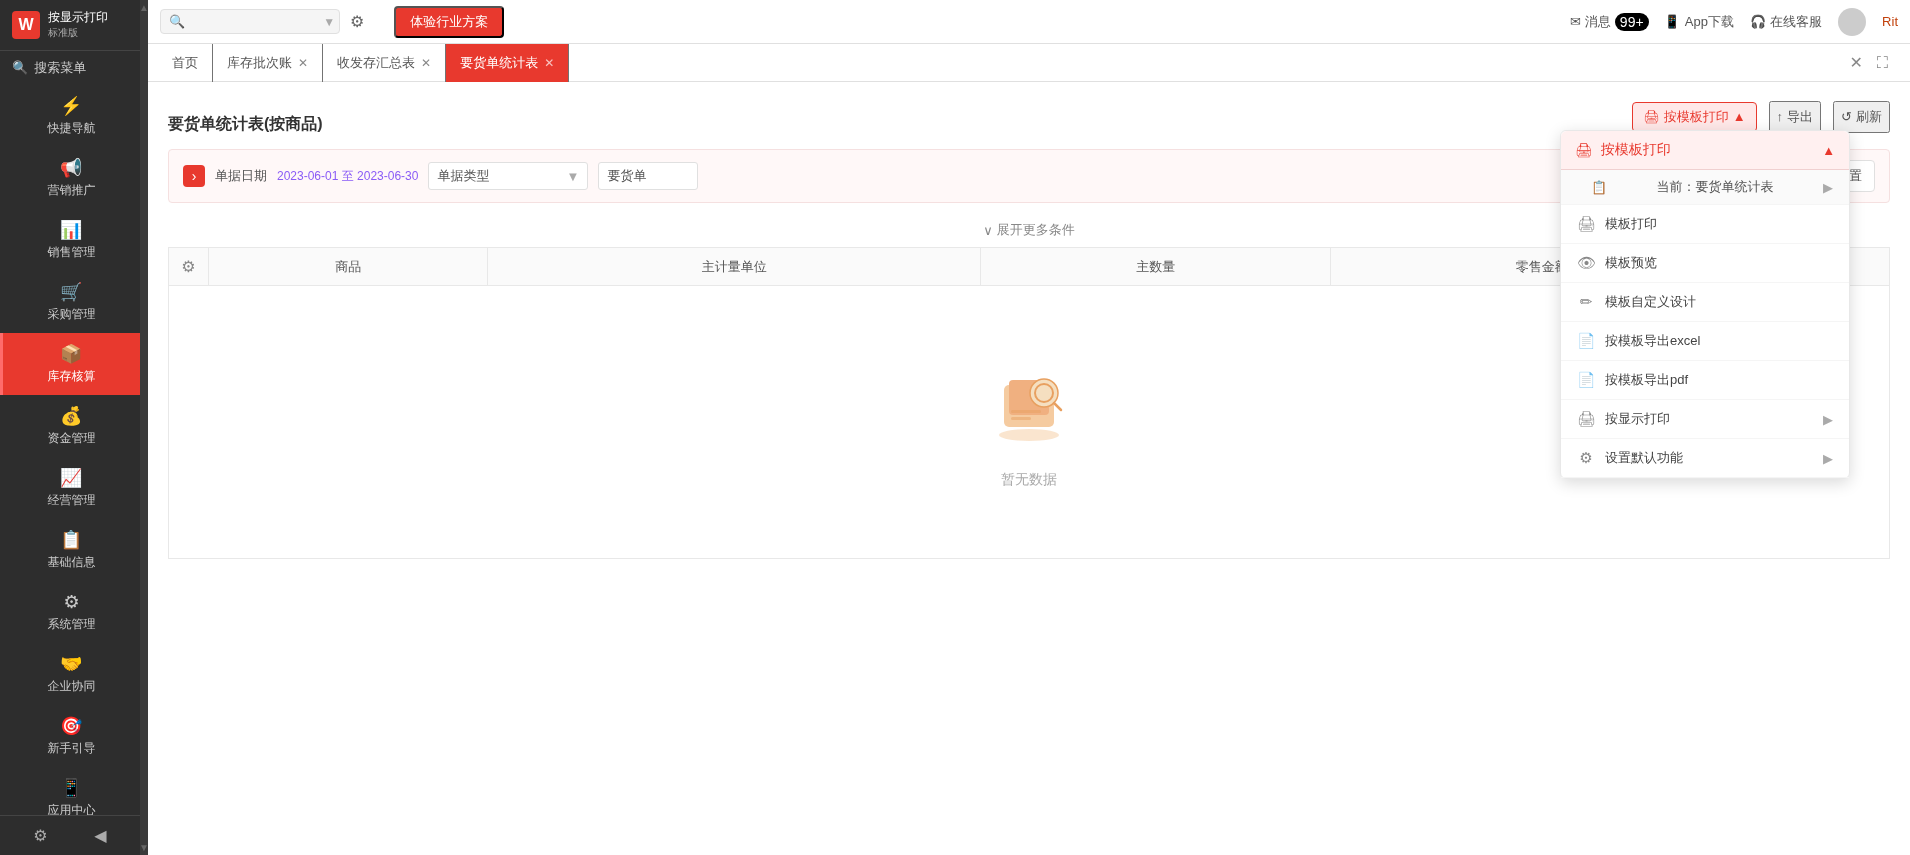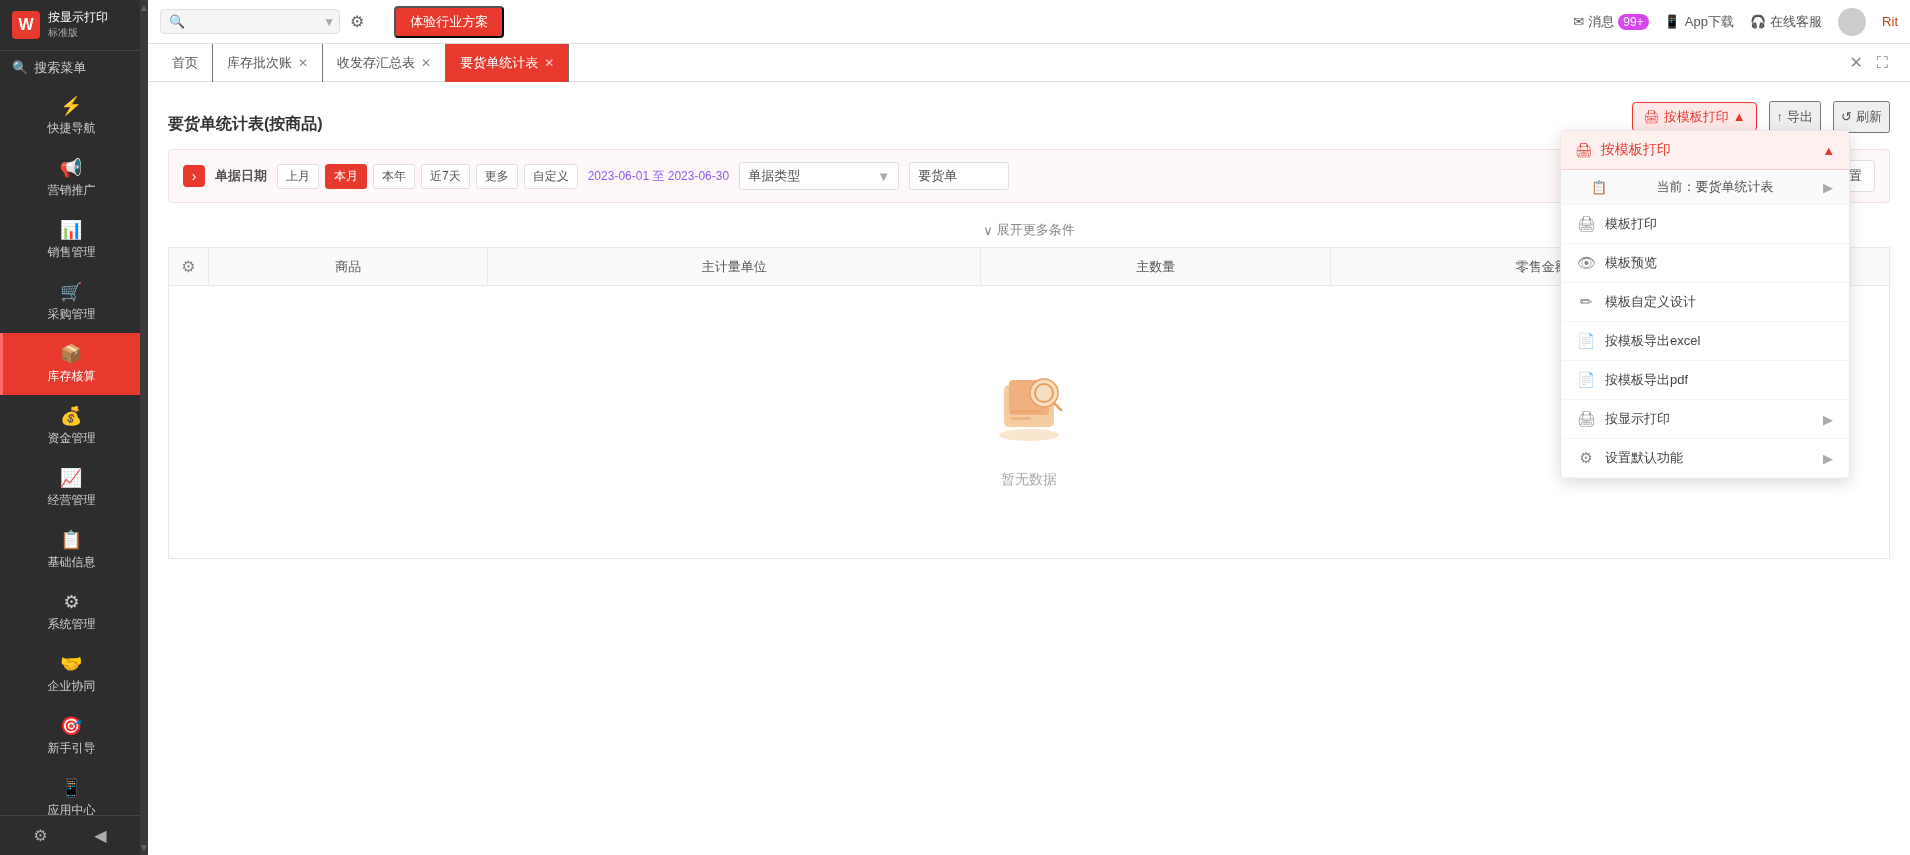--- a/index.html
+++ b/index.html
@@ -127,24 +127,24 @@
       border-radius: 4px;
       font-size: 13px;
       cursor: pointer;
       white-space: nowrap;
       margin-left: 20px;
     }
     .topbar-spacer { flex: 1; }
     .topbar-actions { display: flex; align-items: center; gap: 16px; }
     .topbar-action-item { display: flex; align-items: center; gap: 4px; color: #555; cursor: pointer; font-size: 13px; }
     .badge {
-      background: #d946ef;
+      background: #000000;
       color: white;
       border-radius: 10px;
-      font-size: 12px;
+      font-size: 14px;
       padding: 1px 5px;
       min-width: 18px;
       text-align: center;
     }
     .user-avatar {
       width: 28px;
       height: 28px;
       background: #ccc;
       border-radius: 50%;
     }
@@ -261,21 +261,21 @@
       border-radius: 4px;
       width: 22px;
       height: 22px;
       display: flex;
       align-items: center;
       justify-content: center;
       cursor: pointer;
       font-size: 14px;
       flex-shrink: 0;
     }
-    .filter-label { color: #555; font-size: 13px; white-space: nowrap; font-weight: bold; }
+    .filter-label { color: #555; font-size: 13px; white-space: nowrap; }
     .filter-date-group { display: flex; align-items: center; gap: 6px; }
     .filter-date-btn {
       padding: 3px 8px;
       border: 1px solid #e0e0e0;
       border-radius: 3px;
       cursor: pointer;
       font-size: 12px;
       color: #555;
       background: #fff;
     }
@@ -566,28 +566,20 @@
           <button class="btn-refresh">
             <span>↺</span>
             <span>刷新</span>
           </button>
         </div>
       </div>
 
       <div class="filter-bar">
         <div class="filter-expand-btn">›</div>
         <span class="filter-label">单据日期</span>
-        <div class="filter-date-group">
-          <button class="filter-date-btn">上月</button>
-          <button class="filter-date-btn active">本月</button>
-          <button class="filter-date-btn">本年</button>
-          <button class="filter-date-btn">近7天</button>
-          <button class="filter-date-btn">更多</button>
-          <button class="filter-date-btn">自定义</button>
-        </div>
         <span class="filter-date-range">2023-06-01 至 2023-06-30</span>
         <div class="filter-select">
           <span>单据类型</span>
           <span style="margin-left:auto;color:#aaa;">▼</span>
         </div>
         <div class="filter-select" style="min-width:100px;">
           <span>要货单</span>
         </div>
         <div style="flex:1"></div>
         <button style="background:#e8392e;color:white;border:none;border-radius:4px;padding:6px 18px;cursor:pointer;font-size:13px;">查询</button>

